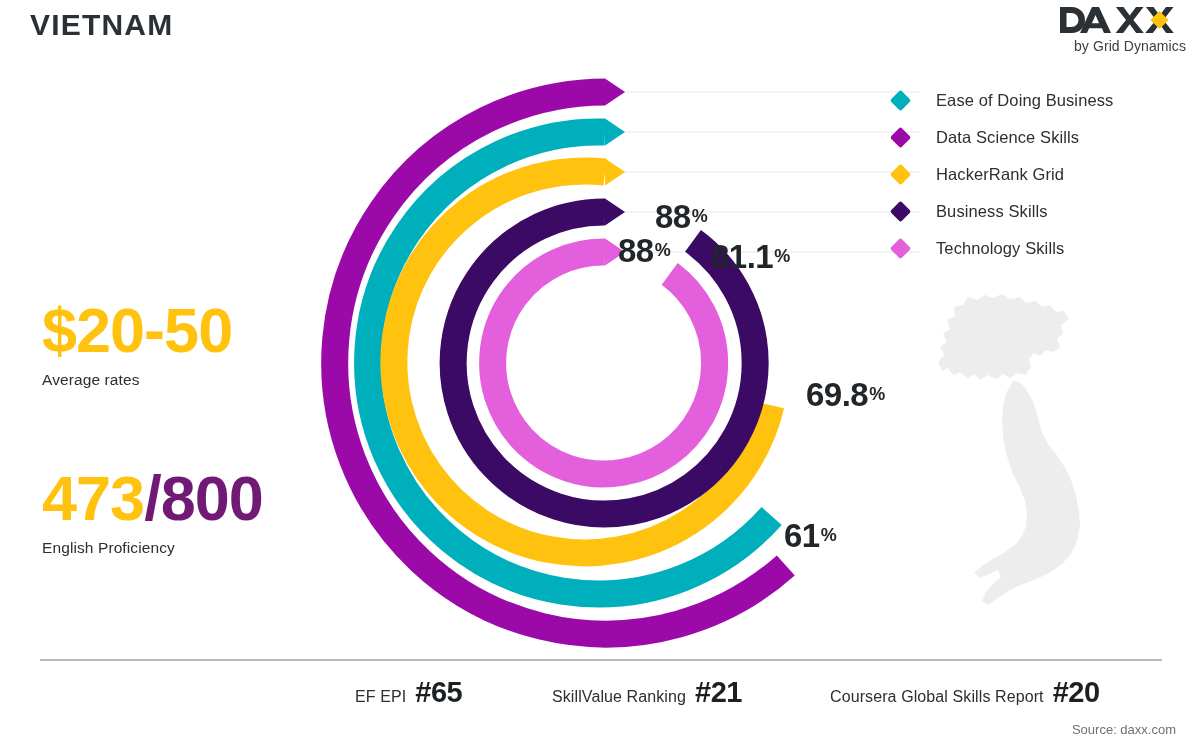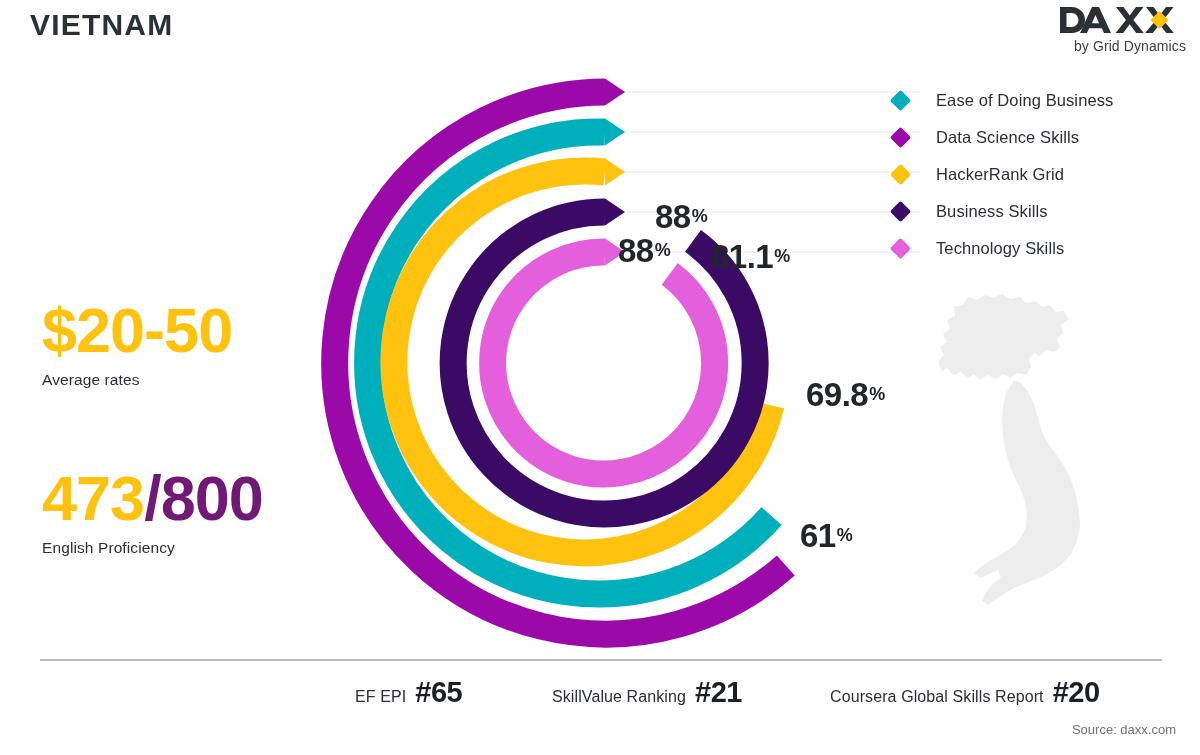--- a/index.html
+++ b/index.html
@@ -53,21 +53,21 @@
     position:absolute;font-weight:bold;color:#232628;
     white-space:nowrap;line-height:1;
   }
   .val-label .num{font-size:33px;letter-spacing:-.5px;}
   .val-label .pct{font-size:18px;vertical-align:super;margin-left:1px;}
 
   .lbl-a{left:655px;top:200px;}
   .lbl-b{left:618px;top:234px;}
   .lbl-c{left:711px;top:240px;}
   .lbl-d{left:806px;top:378px;}
-  .lbl-e{left:800px;top:519px;}
+  .lbl-e{left:784px;top:519px;}
 
   
   .legend{position:absolute;left:893px;top:82px;}
   .legend-row{
     display:flex;align-items:center;height:37px;
   }
   .legend-diamond{
     width:15px;height:15px;transform:rotate(45deg);
     border-radius:2px;margin-right:28px;flex:0 0 auto;
   }

